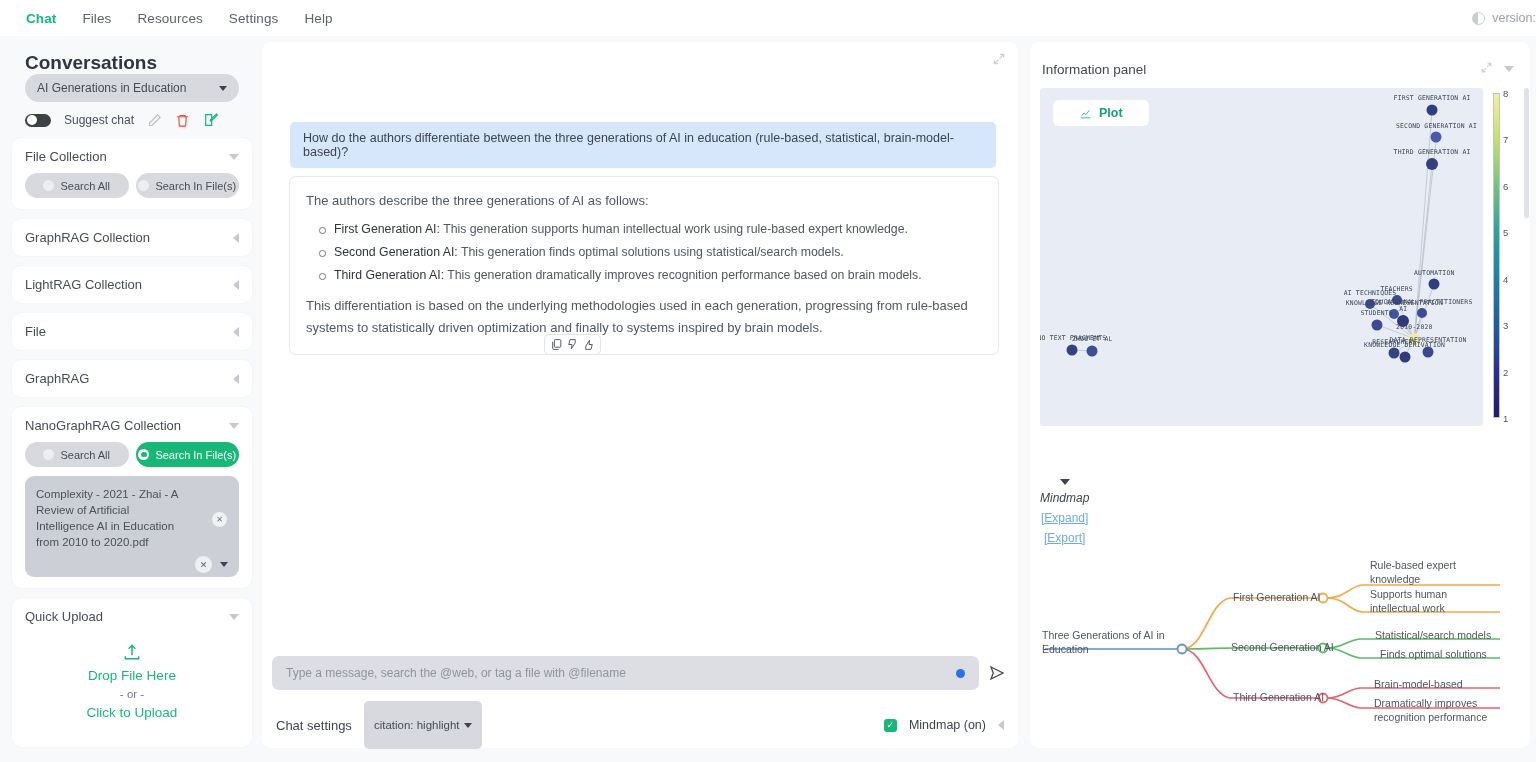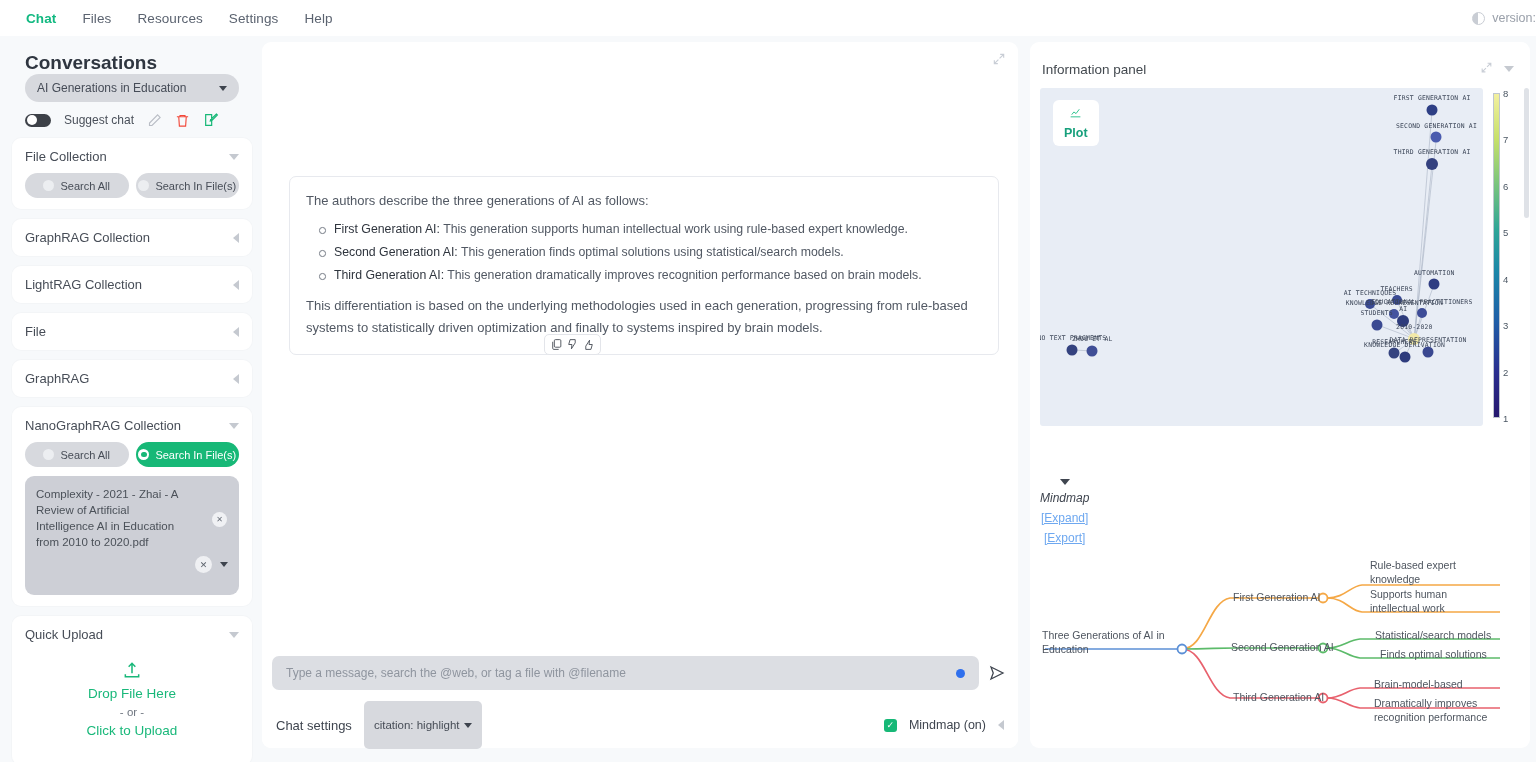--- a/index.html
+++ b/index.html
@@ -72,21 +72,21 @@
     flex: 1; height: 25px; border-radius: 13px; background: #d7d9de;
     display: flex; align-items: center; justify-content: center; gap: 6px;
     font-size: 11px; color: #474d57; cursor: pointer;
   }
   .seg.on { background: #17b877; color: #ffffff; }
   .radio { width: 11px; height: 11px; border-radius: 50%; background: #eceef1; flex: none; position: relative; }
   .seg.on .radio { background: #ffffff; }
   .seg.on .radio::after { content:""; position:absolute; left:2.8px; top:2.8px; width:5.4px; height:5.4px; border-radius:50%; background:#17b877; }
 
   .filecard {
-    margin-top: 9px; background: #cdcfd6; border-radius: 9px; padding: 10px 11px 22px;
+    margin-top: 9px; background: #cdcfd6; border-radius: 9px; padding: 10px 11px 4px;
     position: relative; min-height: 92px;
   }
   .filecard .fname { font-size: 11.5px; line-height: 16px; color: #4b5159; width: 152px; }
   .chip-x {
     position: absolute; width: 15px; height: 15px; border-radius: 50%; background: #f0f1f4;
     display:flex; align-items:center; justify-content:center; font-size: 8px; color:#6a707a; cursor:pointer;
   }
   .fc-foot { display: flex; justify-content: flex-end; align-items: center; gap: 8px; margin-top: 6px; }
   .round-x { width: 17px; height: 17px; border-radius: 50%; background: #eff0f3; display:flex;align-items:center;justify-content:center;font-size:9px;color:#5e646e;cursor:pointer; }
 
@@ -161,22 +161,22 @@
   .ip-head { display: flex; align-items: center; padding: 18px 16px 0 12px; }
   .ip-title { font-size: 13.5px; color: #43494f; }
   .ip-head-icons { margin-left: auto; display: flex; align-items: center; gap: 11px; }
 
   .plotbox {
     position: absolute; left: 10px; top: 46px; width: 443px; height: 338px;
     background: #e8edf5; border-radius: 3px; overflow: hidden;
   }
   .plot-btn {
     position: absolute; left: 13px; top: 12px; background: #ffffff; border-radius: 6px;
-    padding: 6px 11px; display: flex; align-items: center; gap: 7px; cursor: pointer;
-    font-size: 12.5px; color: #17a07c; font-weight: 700; flex-direction: column;
+    padding: 6px 26px; display: flex; align-items: center; gap: 7px; cursor: pointer;
+    font-size: 12.5px; color: #17a07c; font-weight: 700;
   }
   .node { position: absolute; border-radius: 50%; transform: translate(-50%,-50%); }
   .nlabel {
     position: absolute; transform: translate(-50%,-50%);
     font-family: "DejaVu Sans Mono", monospace; font-size: 6.4px; color: #3b4557;
     white-space: nowrap; letter-spacing: .2px;
   }
   .cbar {
     position: absolute; left: 1493px; top: 93px; width: 7px; height: 325px;
     background: linear-gradient(to top,#26186f 0%,#2a2f8f 14%,#1f5fa8 30%,#1b86a8 45%,#2fa597 58%,#79c47d 72%,#c6e06a 86%,#f3f0a0 100%);
@@ -331,20 +331,21 @@
     </div>
   </div>
 
   <div class="chatcol">
     <div class="expand-ic">
       <svg width="14" height="14" viewBox="0 0 24 24" fill="none" stroke="#c9ced6" stroke-width="2">
         <path d="M14 4h6v6M20 4l-7 7M10 20H4v-6M4 20l7-7"></path>
       </svg>
     </div>
 
+    <div class="user-bubble">How do the authors differentiate between the three generations of AI in education (rule-based, statistical, brain-model-based)?</div>
 
     <div class="ai-card">
       <div class="ai-p">The authors describe the three generations of AI as follows:</div>
       <ul class="ai-list">
         <li>
           <b>First Generation AI:</b><span> This generation supports human intellectual work using rule-based expert knowledge.</span>
         </li>
         <li>
           <b>Second Generation AI:</b><span> This generation finds optimal solutions using statistical/search models.</span>
         </li>

